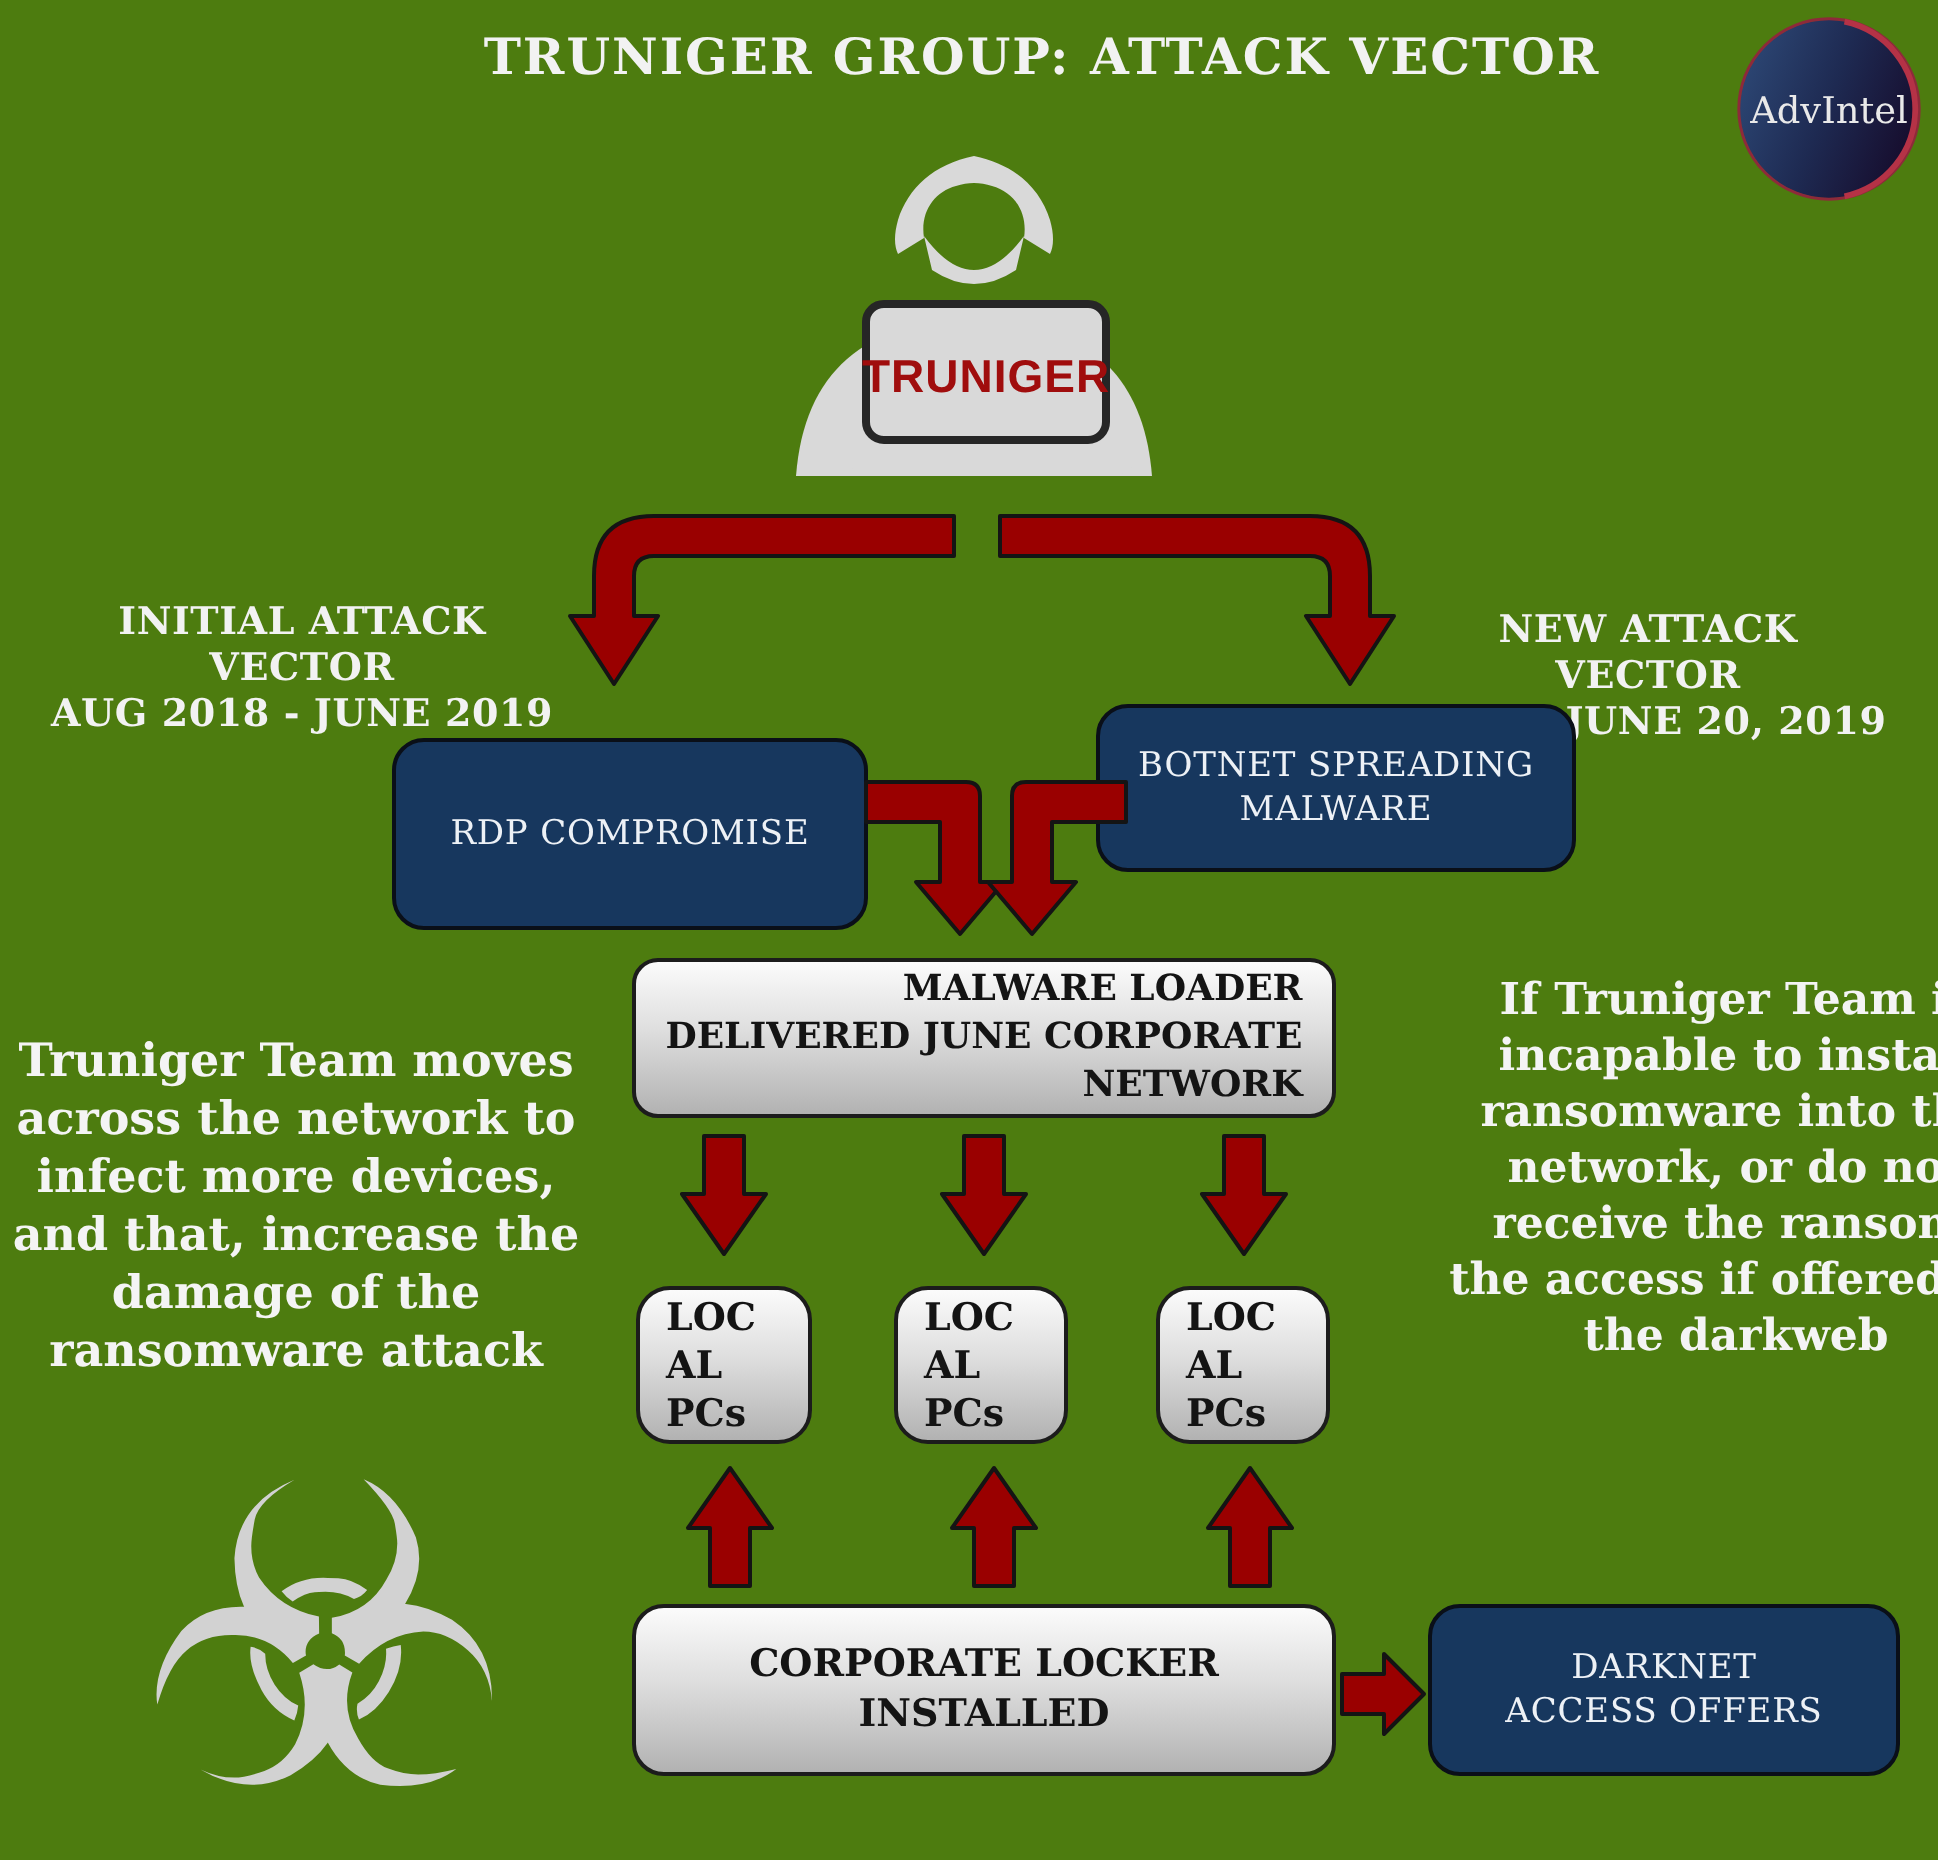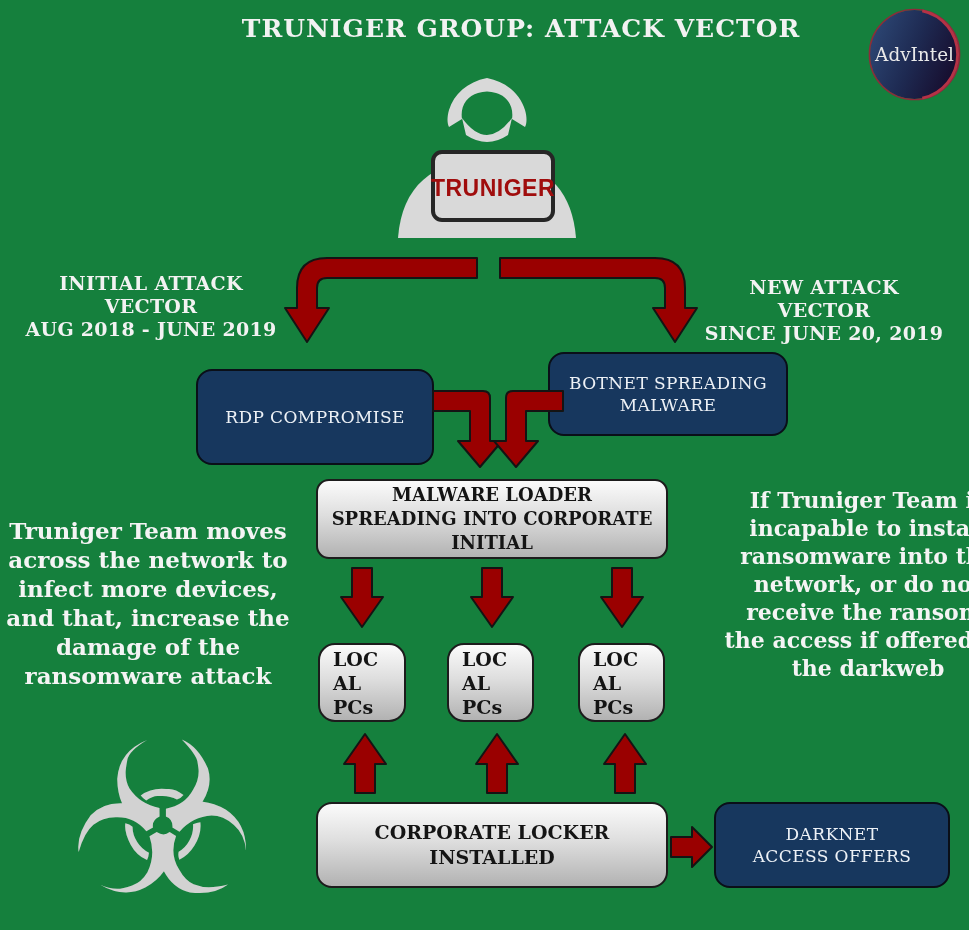--- a/index.html
+++ b/index.html
@@ -1,46 +1,47 @@
 <!DOCTYPE html>
 <html><head>
 <meta charset="utf-8">
 <style>
   html,body{margin:0;padding:0;background:#161616;}
   .stage{
-    position:relative;width:969px;height:930px;background:#15803d;
+    position:relative;width:969px;height:930px;background:#4d7c0f;
     overflow:hidden;font-family:"DejaVu Serif","Liberation Serif",serif;
   }
   .abs{position:absolute;}
   .title{
     top:14px;left:521px;transform:translateX(-50%);
     color:#f2f2f2;font-size:25px;font-weight:700;letter-spacing:1px;white-space:nowrap;
   }
   .veclabel{
     color:#f2f2f2;font-size:19px;font-weight:700;text-align:center;line-height:23px;
     letter-spacing:.3px;
+    margin-top:28px;
   }
   .note{
     color:#f4f4f4;font-weight:700;text-align:center;
   }
   .note-left{top:516px;left:2px;width:292px;font-size:23px;line-height:29px;}
   .note-right{top:486px;left:678px;width:288px;font-size:22px;line-height:28px;margin-left:46px;}
   .node{
     box-sizing:border-box;display:flex;align-items:center;justify-content:center;
     text-align:center;
   }
   .node-blue{
     background:#17375e;border:2px solid #0a0f18;border-radius:16px;
     color:#edf1f6;font-size:17px;line-height:22px;letter-spacing:.4px;
   }
   .node-gray{
     background:linear-gradient(180deg,#fbfbfb 0%,#dedede 45%,#b2b2b2 100%);
     border:2px solid #1c1c1c;color:#141414;font-weight:700;
   }
-  .node-loader{border-radius:13px;font-size:18px;line-height:24px;}
+  .node-loader{border-radius:13px;font-size:18px;line-height:24px;text-align:right;}
   .node-pc{
     border-radius:17px;font-size:19px;line-height:24px;
     justify-content:flex-start;align-items:center;text-align:left;
     padding-left:13px;padding-right:15px;overflow-wrap:break-word;word-break:break-word;
   }
   .node-locker{border-radius:16px;font-size:19px;line-height:25px;}
   .loader-line{display:block;}
   .bio{
     font-family:"DejaVu Sans","Liberation Sans",sans-serif;
     color:#d2d2d2;font-size:210px;line-height:1;
@@ -102,22 +103,22 @@
   </div>
 
   <svg class="abs arrow" style="left:433px;top:389px" width="130" height="82" viewBox="0 0 130 82">
     <path d="M0,2 L50,2 Q57,2 57,9 L57,52 L69,52 L47,78 L25,52 L37,52 L37,22 L0,22 Z"></path>
     <path d="M130,2 L80,2 Q73,2 73,9 L73,52 L61,52 L83,78 L105,52 L93,52 L93,22 L130,22 Z"></path>
   </svg>
 
   <div class="abs node node-gray node-loader" style="left:316px;top:479px;width:352px;height:80px">
     <div>
       <span class="loader-line">MALWARE LOADER</span>
-      <span class="loader-line">SPREADING INTO CORPORATE</span>
-      <span class="loader-line">INITIAL</span>
+      <span class="loader-line">DELIVERED JUNE CORPORATE</span>
+      <span class="loader-line">NETWORK</span>
     </div>
   </div>
 
   <div class="abs note note-left">Truniger Team moves across the network to infect more devices, and that, increase the damage of the ransomware attack</div>
   <div class="abs note note-right">If Truniger Team is incapable to install ransomware into the network, or do not receive the ransom, the access if offered on the darkweb</div>
 
   <svg class="abs arrow" style="left:340px;top:567px" width="44" height="62" viewBox="0 0 44 62">
     <path d="M12,1 L32,1 L32,30 L43,30 L22,60 L1,30 L12,30 Z"></path>
   </svg>
   <svg class="abs arrow" style="left:470px;top:567px" width="44" height="62" viewBox="0 0 44 62">

